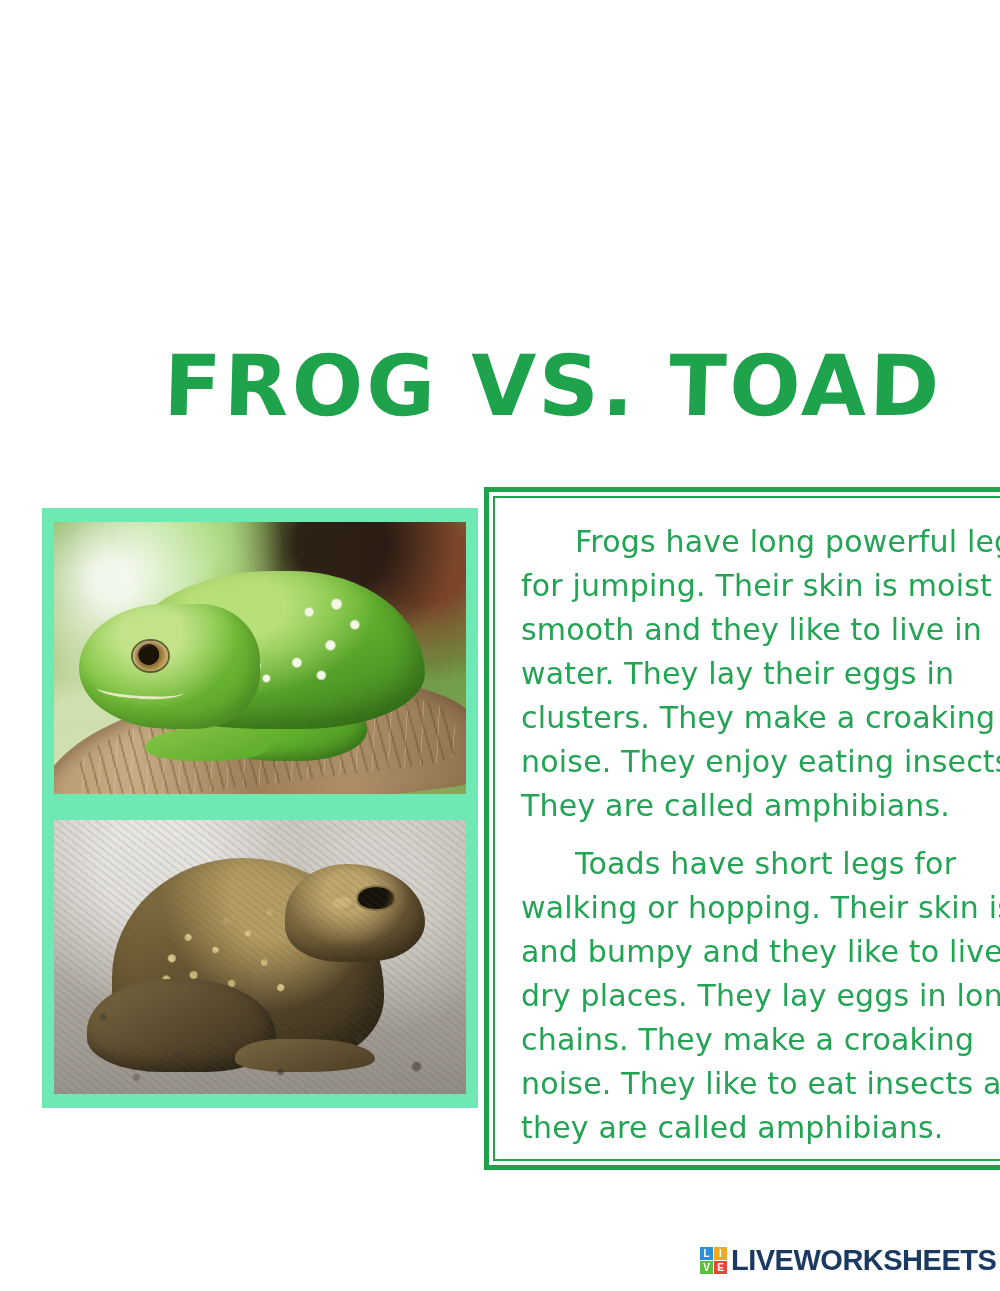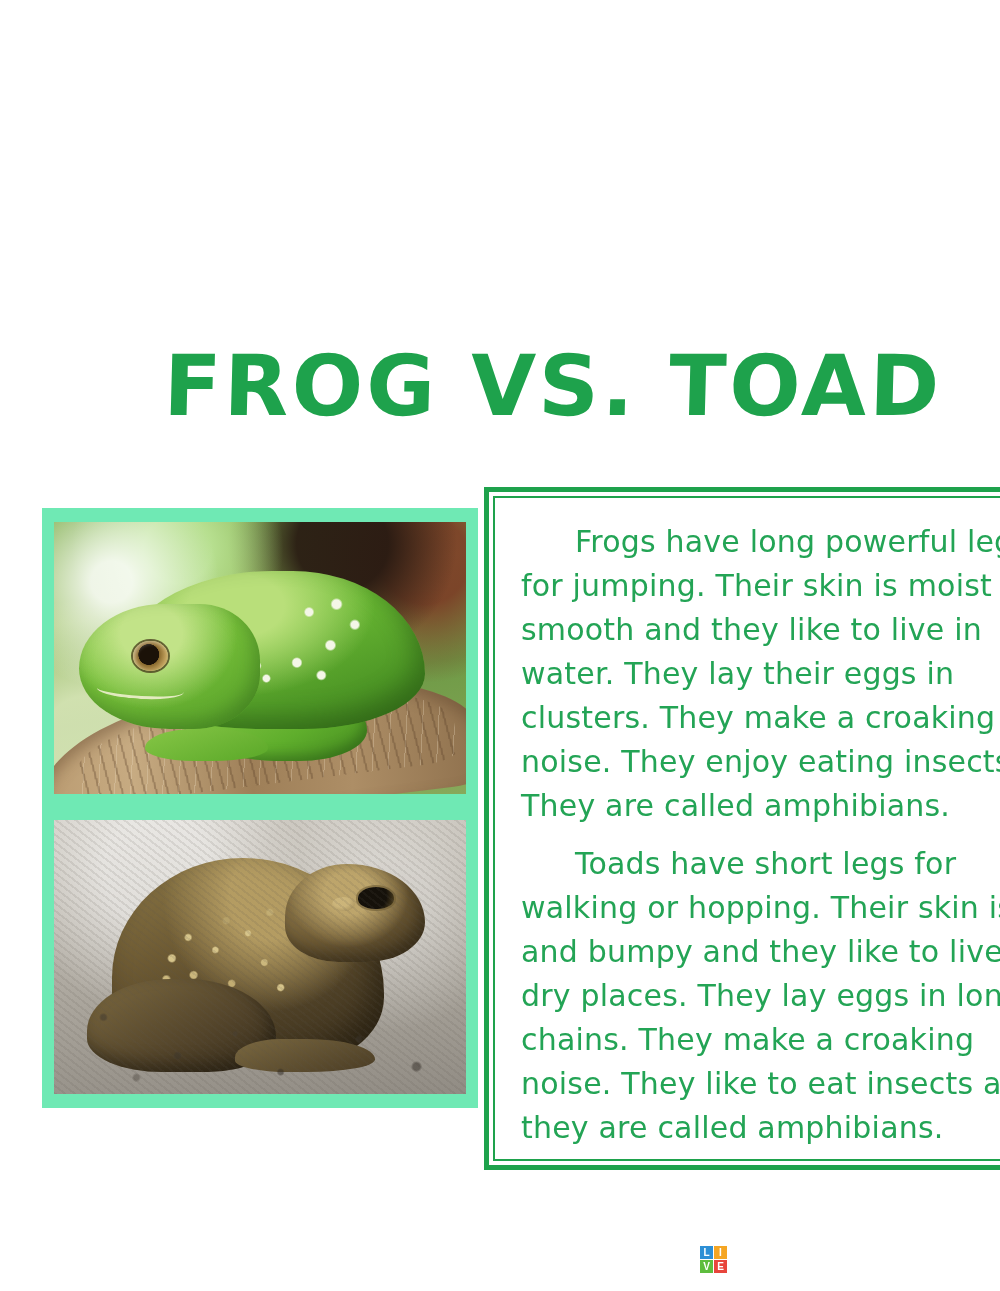--- a/index.html
+++ b/index.html
@@ -406,15 +406,16 @@
     </div>
   </div>
 
   <div class="lw-logo">
     <div class="lw-mark">
       <div class="lw-cell c1">L</div>
       <div class="lw-cell c2">I</div>
       <div class="lw-cell c3">V</div>
       <div class="lw-cell c4">E</div>
     </div>
+    <div class="lw-word">LIVEWORKSHEETS</div>
   </div>
 
 </div>
 
 </body></html>

